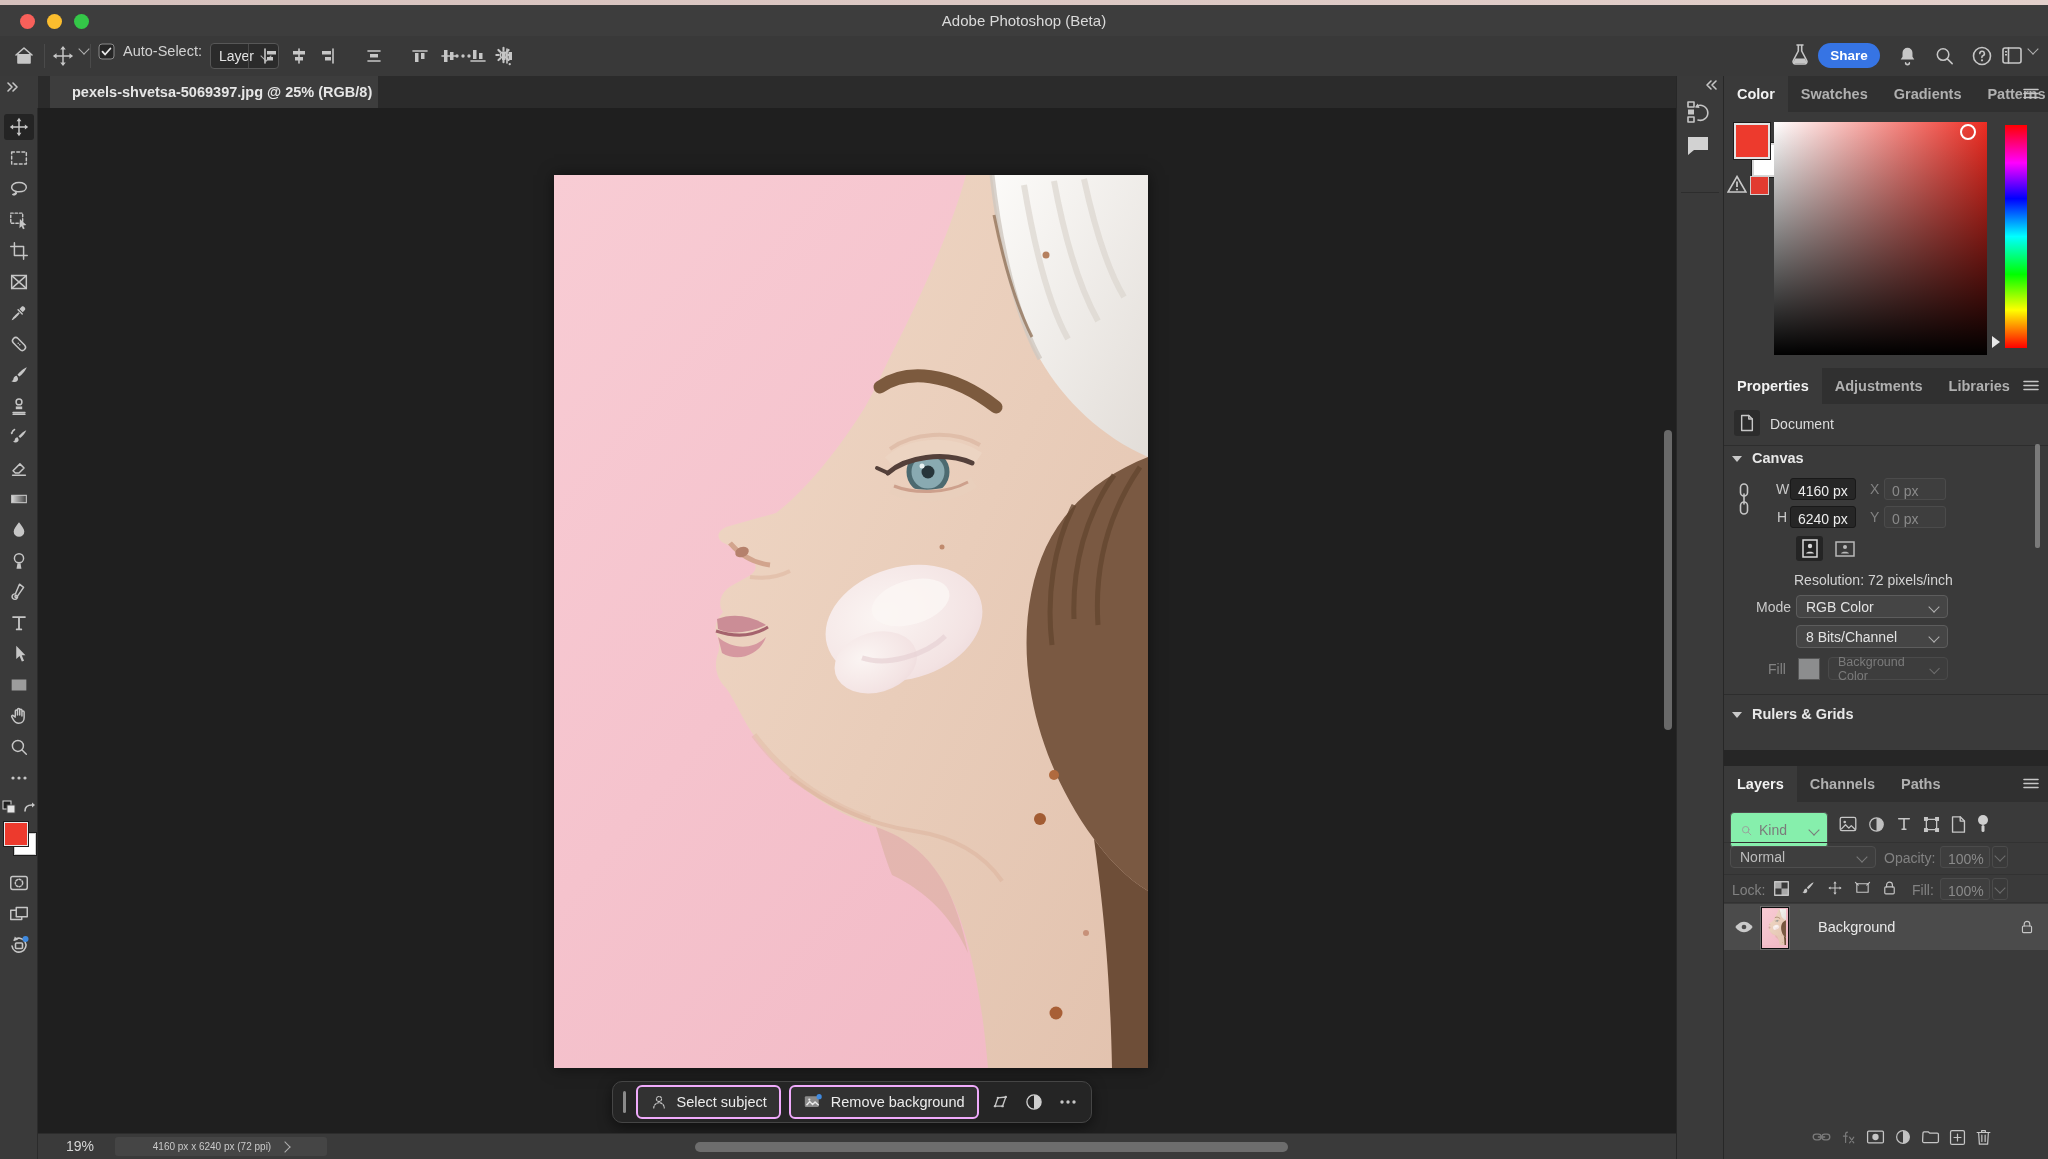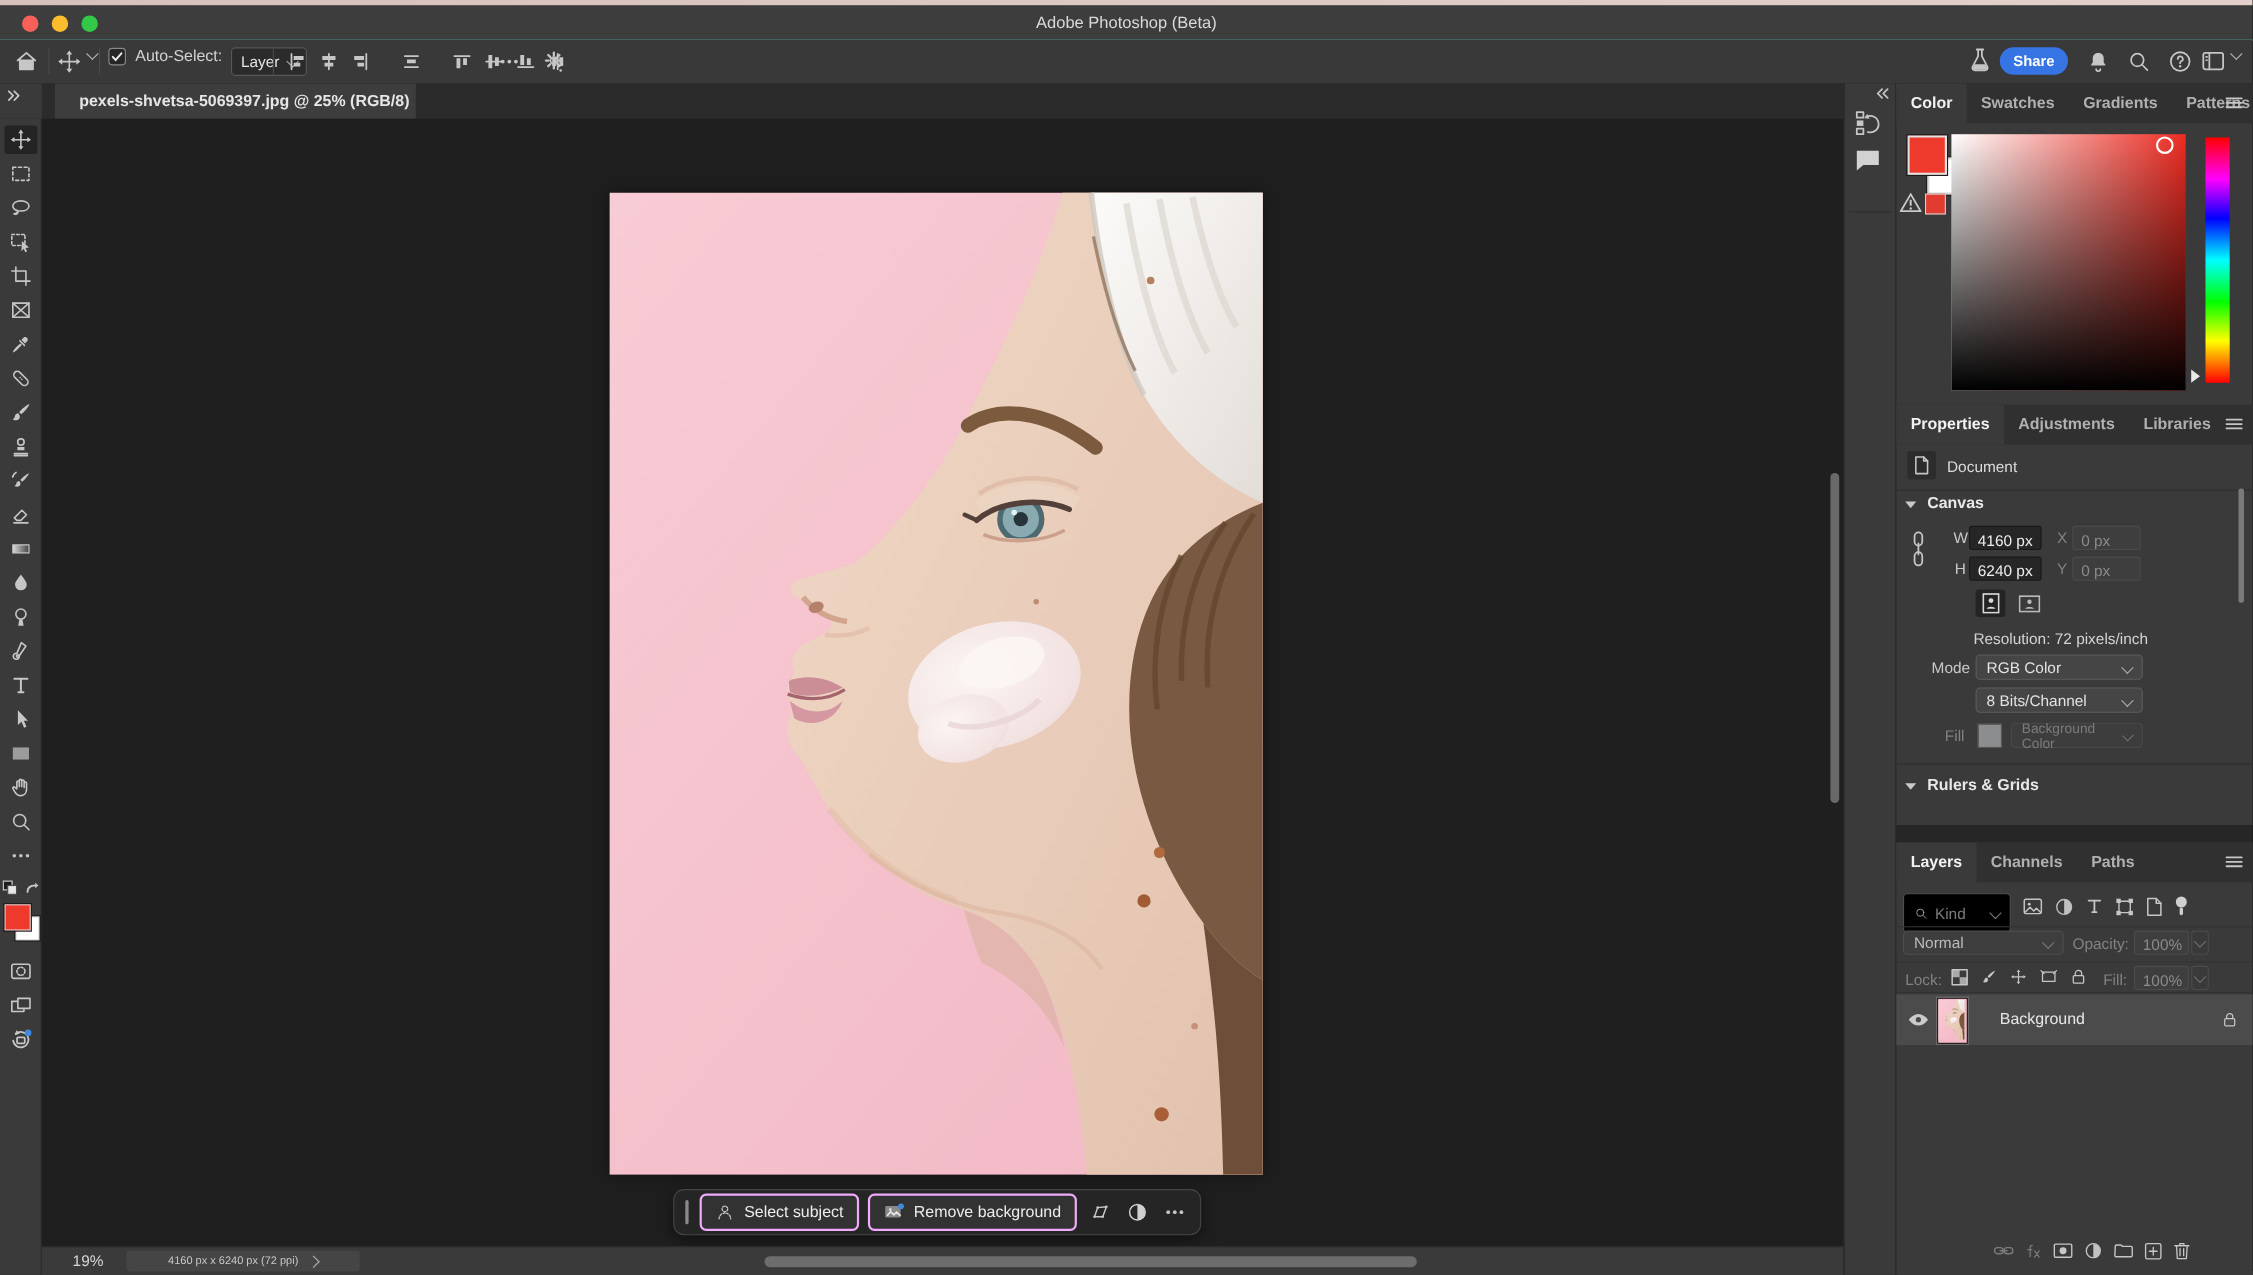--- a/index.html
+++ b/index.html
@@ -713,21 +713,21 @@
             <span>Channels</span>
           </div>
         <div class="ptab">
             <span>Paths</span>
           </div>
         <svg class="ic pham" width="16" height="12" viewBox="0 0 16 12">
           <path d="M1 1.5h14M1 5.5h14M1 9.5h14"></path>
           </svg>
       </div>
 
-      <div class="dd dis" style="left:6px;top:46px;width:98px;height:36px;background:#000000;border-color:#4e4e4e;">
+      <div class="dd dis" style="left:6px;top:46px;width:98px;height:36px;background:#86efac;border-color:#4e4e4e;">
         <span style="display:flex;align-items:center;gap:6px;">
           <svg class="ic" width="13" height="13" viewBox="0 0 24 24" style="stroke:#9a9a9a;">
             <circle cx="10.5" cy="10.5" r="6"></circle>
               <path d="M15 15l5 5"></path>
             </svg>
           <span>Kind</span>
         </span>
         <i class="cv" style="border-color:#7a7a7a;"></i>
       </div>
       <div style="position:absolute;left:114px;top:48px;display:flex;gap:9px;align-items:center;">

